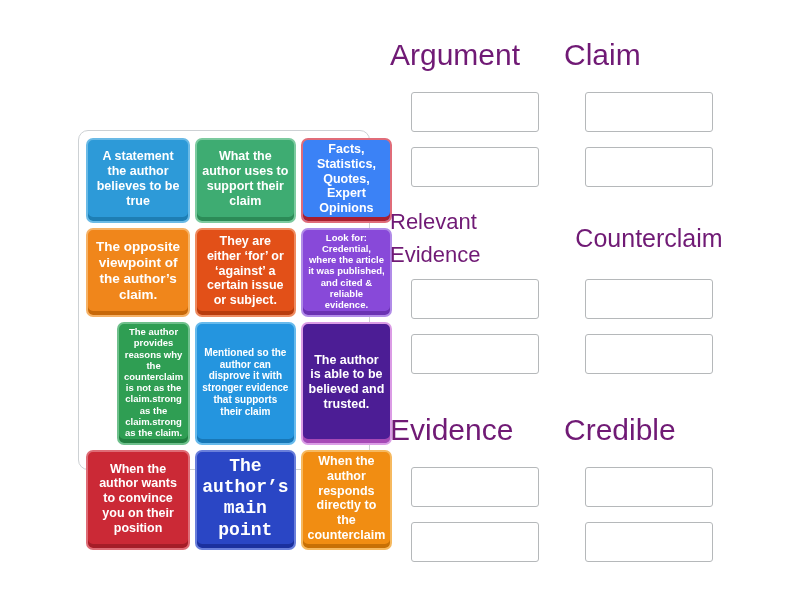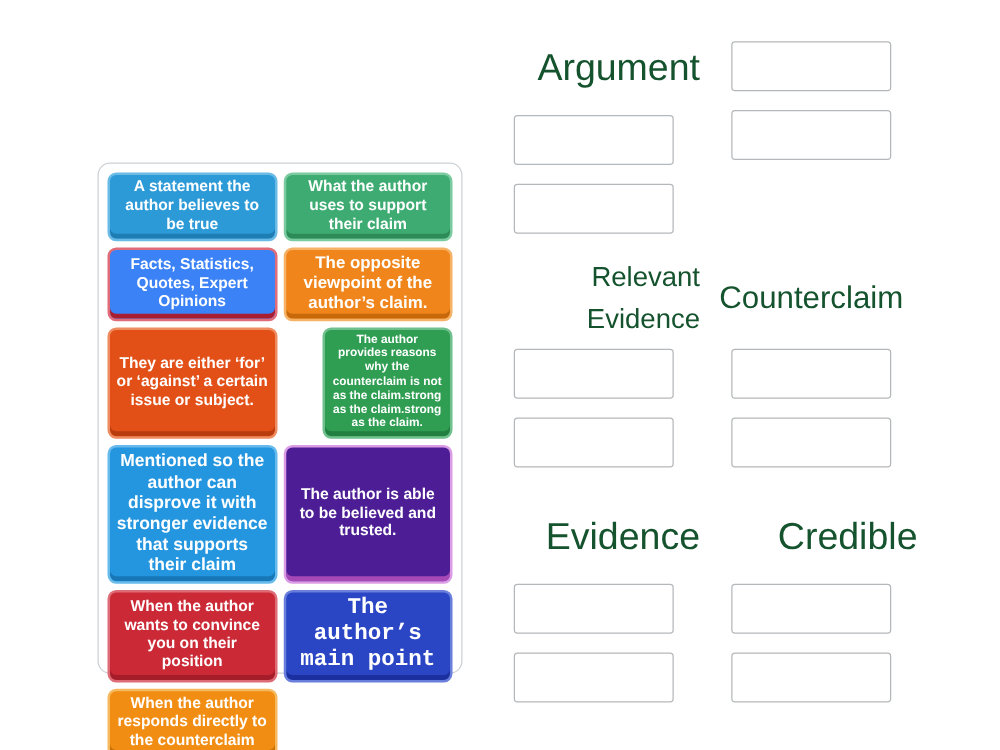--- a/index.html
+++ b/index.html
@@ -2,46 +2,46 @@
 <html><head>
 <meta charset="utf-8">
 <style>
   html,body{margin:0;padding:0;background:#ffffff;}
   .stage{
     position:relative;width:800px;height:600px;overflow:hidden;
     font-family:"Liberation Sans", sans-serif;background:#ffffff;
   }
   
   .tile-panel{
-    position:absolute;left:78px;top:130px;width:292px;height:409px;
+    position:absolute;left:78px;top:130px;width:292px;height:340px;
     background:#ffffff;border:1px solid #cdd1d4;border-radius:10px;
     box-sizing:border-box;padding:7px;
-    display:grid;grid-template-columns:1fr 1fr;grid-auto-rows:1fr;gap:5px;
+    display:grid;grid-template-columns:1fr 1fr 1fr;grid-auto-rows:1fr;gap:5px;
   }
   .tile{
     box-sizing:border-box;border:2px solid;border-radius:7px;
     display:flex;align-items:center;justify-content:center;text-align:center;
     color:#ffffff;font-weight:bold;line-height:1.18;padding:2px 5px 5px;
     cursor:grab;user-select:none;
   }
   .size-md  {font-size:12.5px;}
   .size-md2 {font-size:13.5px;}
   .size-sm  {font-size:9.5px;}
-  .size-sm2 {font-size:14px;}
+  .size-sm2 {font-size:10px;}
   .size-lg  {font-size:18px;font-family:Liberation Mono, monospace;}
   
   .group{position:absolute;width:170px;}
   .g0{left:390px;top:33px;}
   .g1{left:564px;top:33px;}
   .g2{left:390px;top:205px;}
   .g3{left:564px;top:205px;}
   .g4{left:390px;top:408px;}
   .g5{left:564px;top:408px;}
   .group-header{
-    text-align:right;color:#14532d;font-size:30px;line-height:44px;
+    text-align:left;color:#701a75;font-size:30px;line-height:44px;
     margin-bottom:15px;white-space:nowrap;
   }
   .group-header.tall{
     white-space:normal;font-size:22px;line-height:33px;height:66px;
     margin-bottom:8px;display:flex;align-items:center;justify-content:center;
   }
   .group-header.small-font{font-size:25px;}
   .dropzone{
     width:128px;height:40px;box-sizing:border-box;margin:0 auto 15px;
     background:#ffffff;border:1px solid #b5b8ba;border-radius:3px;
@@ -51,35 +51,37 @@
 <body>
 
 <div class="stage">
 
   <div class="tile-panel">
     <div class="tile size-md" style="background: rgb(45, 154, 216); border-color: rgb(106, 186, 230); box-shadow: rgb(30, 126, 180) 0px -4px 0px inset;">A statement the author believes to be true</div>
     <div class="tile size-md" style="background: rgb(62, 172, 114); border-color: rgb(124, 202, 159); box-shadow: rgb(44, 139, 87) 0px -4px 0px inset;">What the author uses to support their claim</div>
     <div class="tile size-md" style="background: #3b82f6; border-color: rgb(224, 108, 121); box-shadow: rgb(168, 30, 47) 0px -4px 0px inset;">Facts, Statistics, Quotes, Expert Opinions</div>
     <div class="tile size-md2" style="background: rgb(240, 134, 27); border-color: rgb(246, 178, 102); box-shadow: rgb(199, 105, 10) 0px -4px 0px inset;">The opposite viewpoint of the author’s claim.</div>
     <div class="tile size-md" style="background: rgb(226, 80, 24); border-color: rgb(238, 139, 96); box-shadow: rgb(184, 60, 14) 0px -4px 0px inset;">They are either ‘for’ or ‘against’ a certain issue or subject.</div>
+    <div class="tile size-sm" style="background: rgb(136, 73, 217); border-color: rgb(177, 140, 232); box-shadow: rgb(106, 50, 178) 0px -4px 0px inset;">Look for: Credential, where the article it was published, and cited &amp; reliable evidence.</div>
     <div class="tile size-sm" style="background: rgb(47, 158, 83); border-color: rgb(111, 192, 140); box-shadow: rgb(33, 127, 64) 0px -4px 0px inset; margin-left: 31px;">The author provides reasons why the counterclaim is not as the claim.strong as the claim.strong as the claim.</div>
     <div class="tile size-sm2" style="background: rgb(36, 149, 223); border-color: rgb(103, 186, 236); box-shadow: rgb(24, 119, 182) 0px -4px 0px inset;">Mentioned so the author can disprove it with stronger evidence that supports their claim</div>
     <div class="tile size-md" style="background: #4c1d95; border-color: rgb(219, 156, 229); box-shadow: rgb(166, 73, 182) 0px -4px 0px inset;">The author is able to be believed and trusted.</div>
     <div class="tile size-md" style="background: rgb(203, 41, 54); border-color: rgb(222, 108, 118); box-shadow: rgb(165, 29, 40) 0px -4px 0px inset;">When the author wants to convince you on their position</div>
     <div class="tile size-lg" style="background: rgb(42, 70, 197); border-color: rgb(106, 127, 219); box-shadow: rgb(27, 48, 158) 0px -4px 0px inset;">The author’s main point</div>
     <div class="tile size-md" style="background: rgb(241, 141, 18); border-color: rgb(246, 185, 95); box-shadow: rgb(199, 112, 5) 0px -4px 0px inset;">When the author responds directly to the counterclaim</div>
   </div>
 
   <div class="group g0">
     <div class="group-header">Argument</div>
     <div class="dropzone"></div>
     <div class="dropzone"></div>
   </div>
 
   <div class="group g1">
+    <div class="group-header">Claim</div>
     <div class="dropzone"></div>
     <div class="dropzone"></div>
   </div>
 
   <div class="group g2">
     <div class="group-header tall">Relevant Evidence</div>
     <div class="dropzone"></div>
     <div class="dropzone"></div>
   </div>
 

